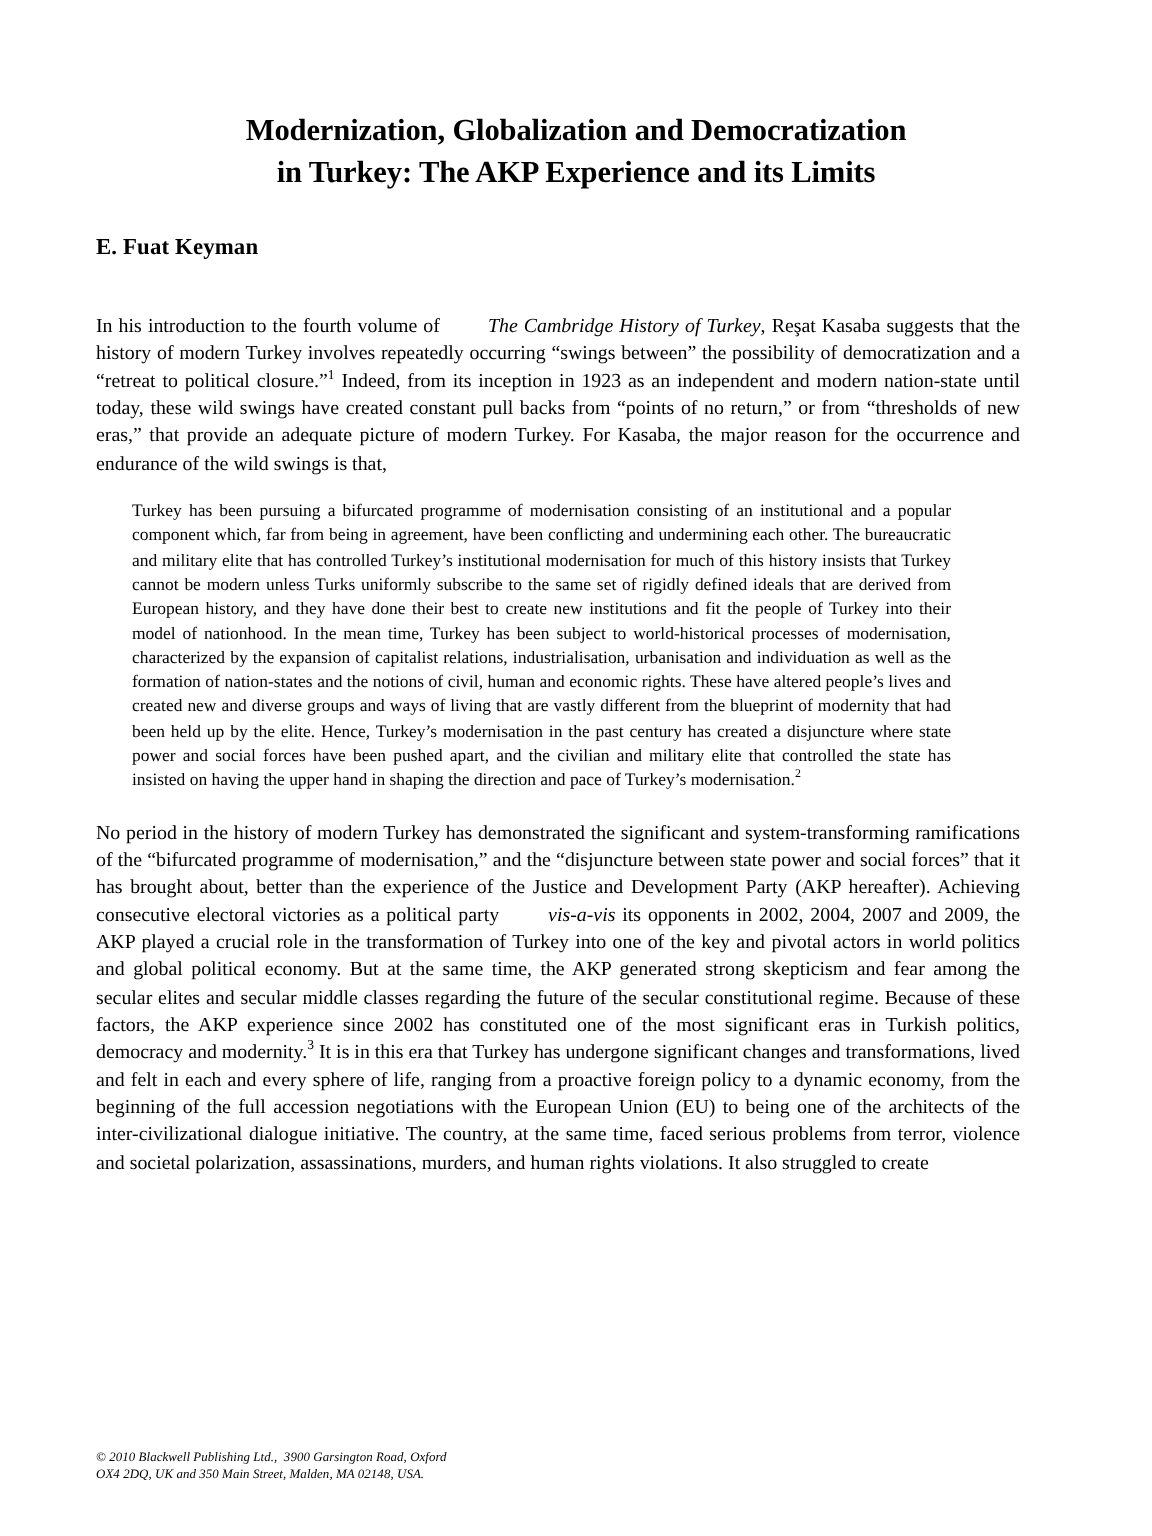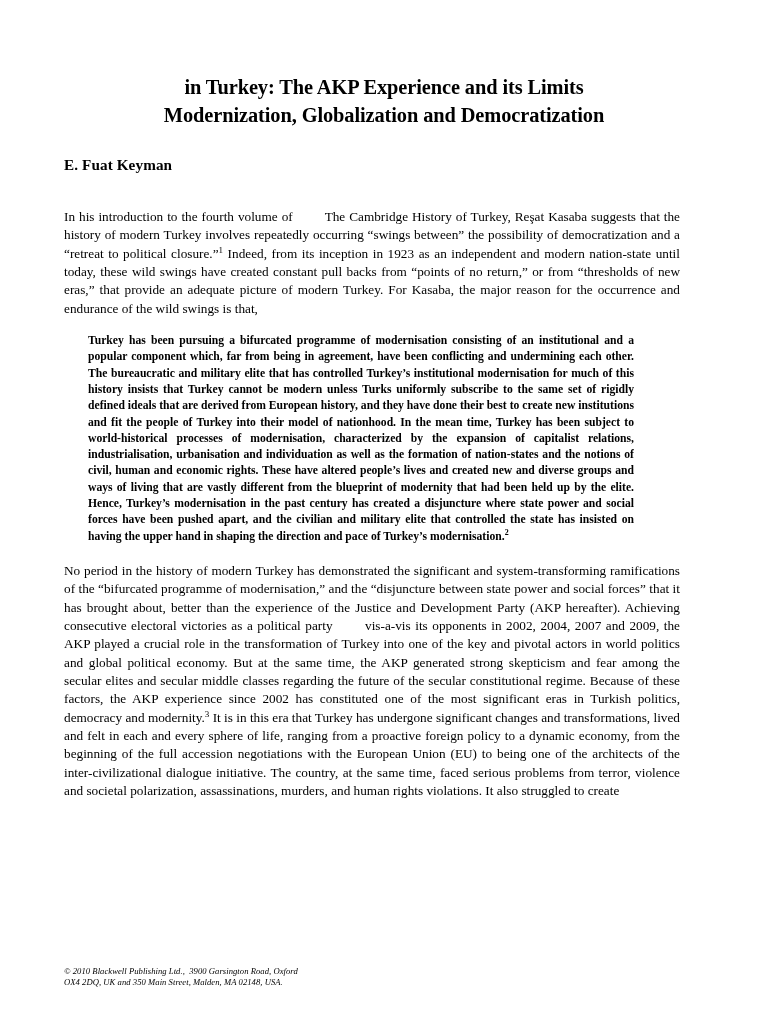--- a/index.html
+++ b/index.html
@@ -78,24 +78,24 @@
 
   blockquote.quote {
     margin: 15px 0 0 0;
     padding: 0 0 0 24px;
     width: 570px;
     box-sizing: border-box;
     font-size: 11.65px;
     line-height: 16.3px;
     text-align: justify;
     text-justify: inter-word;
-    font-weight: bold;
   }
 
   .ital {
+    font-style: italic;
     margin-left: 28px;
   }
 
   sup {
     font-size: 0.68em;
     vertical-align: super;
     line-height: 0;
   }
 
   
@@ -114,22 +114,22 @@
     white-space: pre;
   }
 </style>
 </head>
 <body>
 
 <div class="page">
 
   <div class="title-block">
     <h1 class="article-title">
+      <span class="tline">Modernization, Globalization and Democratization</span>
       <span class="tline">in Turkey: The AKP Experience and its Limits</span>
-      <span class="tline">Modernization, Globalization and Democratization</span>
     </h1>
   </div>
 
   <div class="author-line">E. Fuat Keyman</div>
 
   <div class="body-area">
 
     <p class="body-par first"><span>In his introduction to the fourth volume of </span><span class="ital">The Cambridge History of Turkey</span><span>, Reşat Kasaba suggests that the history of modern Turkey involves repeatedly occurring “swings between” the possibility of democratization and a “retreat to political closure.”</span><sup>1</sup><span> Indeed, from its inception in 1923 as an independent and modern nation-state until today, these wild swings have created constant pull backs from “points of no return,” or from “thresholds of new eras,” that provide an adequate picture of modern Turkey. For Kasaba, the major reason for the occurrence and endurance of the wild swings is that,</span></p>
 
     <blockquote class="quote"><span>Turkey has been pursuing a bifurcated programme of modernisation consisting of an institutional and a popular component which, far from being in agreement, have been conflicting and undermining each other. The bureaucratic and military elite that has controlled Turkey’s institutional modernisation for much of this history insists that Turkey cannot be modern unless Turks uniformly subscribe to the same set of rigidly defined ideals that are derived from European history, and they have done their best to create new institutions and fit the people of Turkey into their model of nationhood. In the mean time, Turkey has been subject to world-historical processes of modernisation, characterized by the expansion of capitalist relations, industrialisation, urbanisation and individuation as well as the formation of nation-states and the notions of civil, human and economic rights. These have altered people’s lives and created new and diverse groups and ways of living that are vastly different from the blueprint of modernity that had been held up by the elite. Hence, Turkey’s modernisation in the past century has created a disjuncture where state power and social forces have been pushed apart, and the civilian and military elite that controlled the state has insisted on having the upper hand in shaping the direction and pace of Turkey’s modernisation.</span><sup>2</sup></blockquote>

